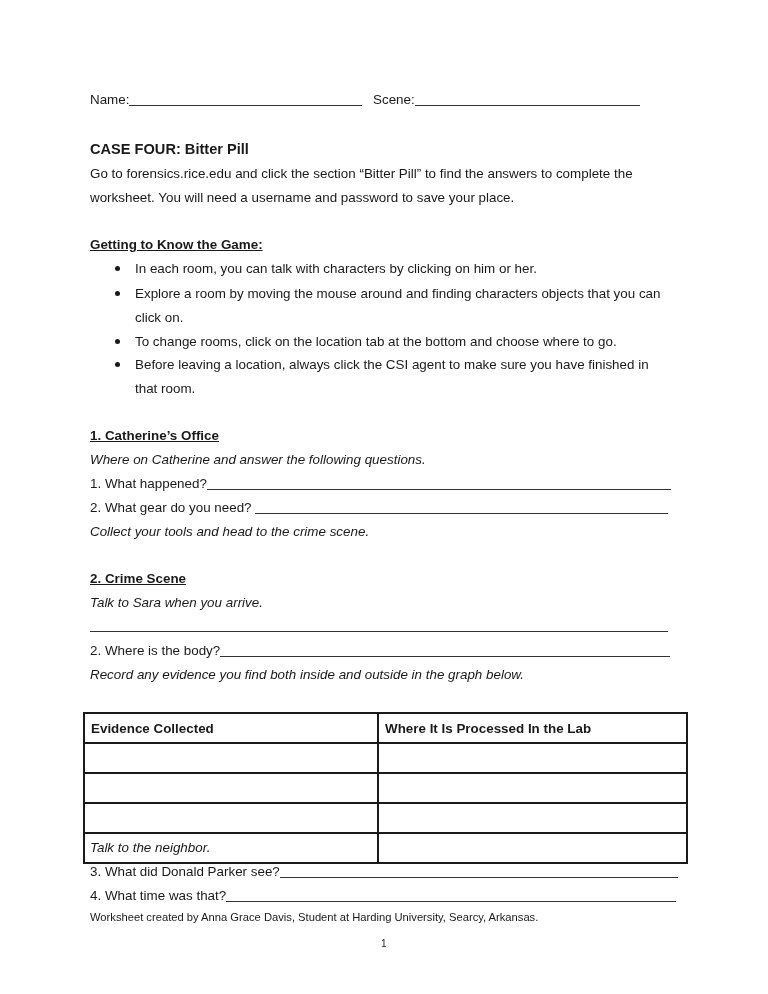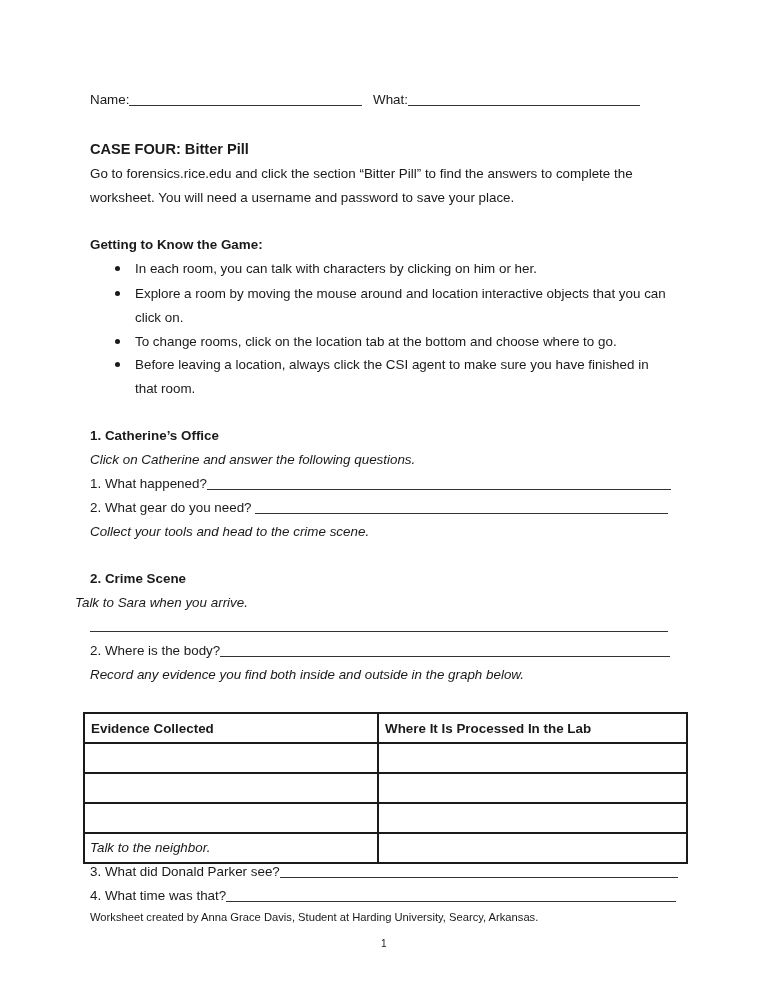--- a/index.html
+++ b/index.html
@@ -9,21 +9,21 @@
       background: #ffffff;
       overflow: hidden;
     }
     body {
       position: relative;
       font-family: "Liberation Sans", sans-serif;
       color: #1a1a1a;
       font-size: 13.4px;
     }
     .line { position: absolute; line-height: 16px; white-space: nowrap; }
-    .bold { font-weight: bold; }
+    .bold { font-weight: bold; text-decoration: underline; }
     .ital { font-style: italic; }
     .blank {
       display: inline-block;
       border-bottom: 1px solid #333;
       height: 13px;
       vertical-align: baseline;
     }
     .field-row { display: flex; align-items: flex-end; }
     .field-row .blank { flex: 1; margin-bottom: 2px; }
 
@@ -61,61 +61,61 @@
     .pagenum { font-size: 10px; }
   </style>
 </head>
 <body>
 
 <div class="line field-row" style="left:90px; top:92px; width:272px;">
   <span>Name:</span>
   <span class="blank"></span>
 </div>
 <div class="line field-row" style="left:373px; top:92px; width:267px;">
-  <span>What:</span>
+  <span>Scene:</span>
   <span class="blank"></span>
 </div>
 
 <div class="line title" style="left:90px; top:141px;">CASE FOUR: Bitter Pill</div>
 
 <div class="line" style="left:90px; top:166px;">Go to forensics.rice.edu and click the section “Bitter Pill” to find the answers to complete the</div>
 <div class="line" style="left:90px; top:190px;">worksheet. You will need a username and password to save your place.</div>
 
 <div class="line bold" style="left:90px; top:237px;">Getting to Know the Game:</div>
 
 <div class="bullet-dot" style="left:115px; top:266px;"></div>
 <div class="line" style="left:135px; top:261px;">In each room, you can talk with characters by clicking on him or her.</div>
 
 <div class="bullet-dot" style="left:115px; top:291px;"></div>
-<div class="line" style="left:135px; top:286px;">Explore a room by moving the mouse around and location interactive objects that you can</div>
+<div class="line" style="left:135px; top:286px;">Explore a room by moving the mouse around and finding characters objects that you can</div>
 <div class="line" style="left:135px; top:310px;">click on.</div>
 
 <div class="bullet-dot" style="left:115px; top:339px;"></div>
 <div class="line" style="left:135px; top:334px;">To change rooms, click on the location tab at the bottom and choose where to go.</div>
 
 <div class="bullet-dot" style="left:115px; top:362px;"></div>
 <div class="line" style="left:135px; top:357px;">Before leaving a location, always click the CSI agent to make sure you have finished in</div>
 <div class="line" style="left:135px; top:381px;">that room.</div>
 
 <div class="line bold" style="left:90px; top:428px;">1. Catherine’s Office</div>
-<div class="line ital" style="left:90px; top:452px;">Click on Catherine and answer the following questions.</div>
+<div class="line ital" style="left:90px; top:452px;">Where on Catherine and answer the following questions.</div>
 
 <div class="line field-row" style="left:90px; top:476px; width:581px;">
   <span>1. What happened?</span>
   <span class="blank"></span>
 </div>
 <div class="line field-row" style="left:90px; top:500px; width:578px;">
   <span style="white-space:pre;">2. What gear do you need? </span>
   <span class="blank"></span>
 </div>
 
 <div class="line ital" style="left:90px; top:524px;">Collect your tools and head to the crime scene.</div>
 
 <div class="line bold" style="left:90px; top:571px;">2. Crime Scene</div>
-<div class="line ital" style="left:75px; top:595px;">Talk to Sara when you arrive.</div>
+<div class="line ital" style="left:90px; top:595px;">Talk to Sara when you arrive.</div>
 
 <div class="line field-row" style="left:90px; top:619px; width:578px;">
   <span class="blank"></span>
 </div>
 <div class="line field-row" style="left:90px; top:643px; width:580px;">
   <span>2. Where is the body?</span>
   <span class="blank"></span>
 </div>
 
 <div class="line ital" style="left:90px; top:667px;">Record any evidence you find both inside and outside in the graph below.</div>

